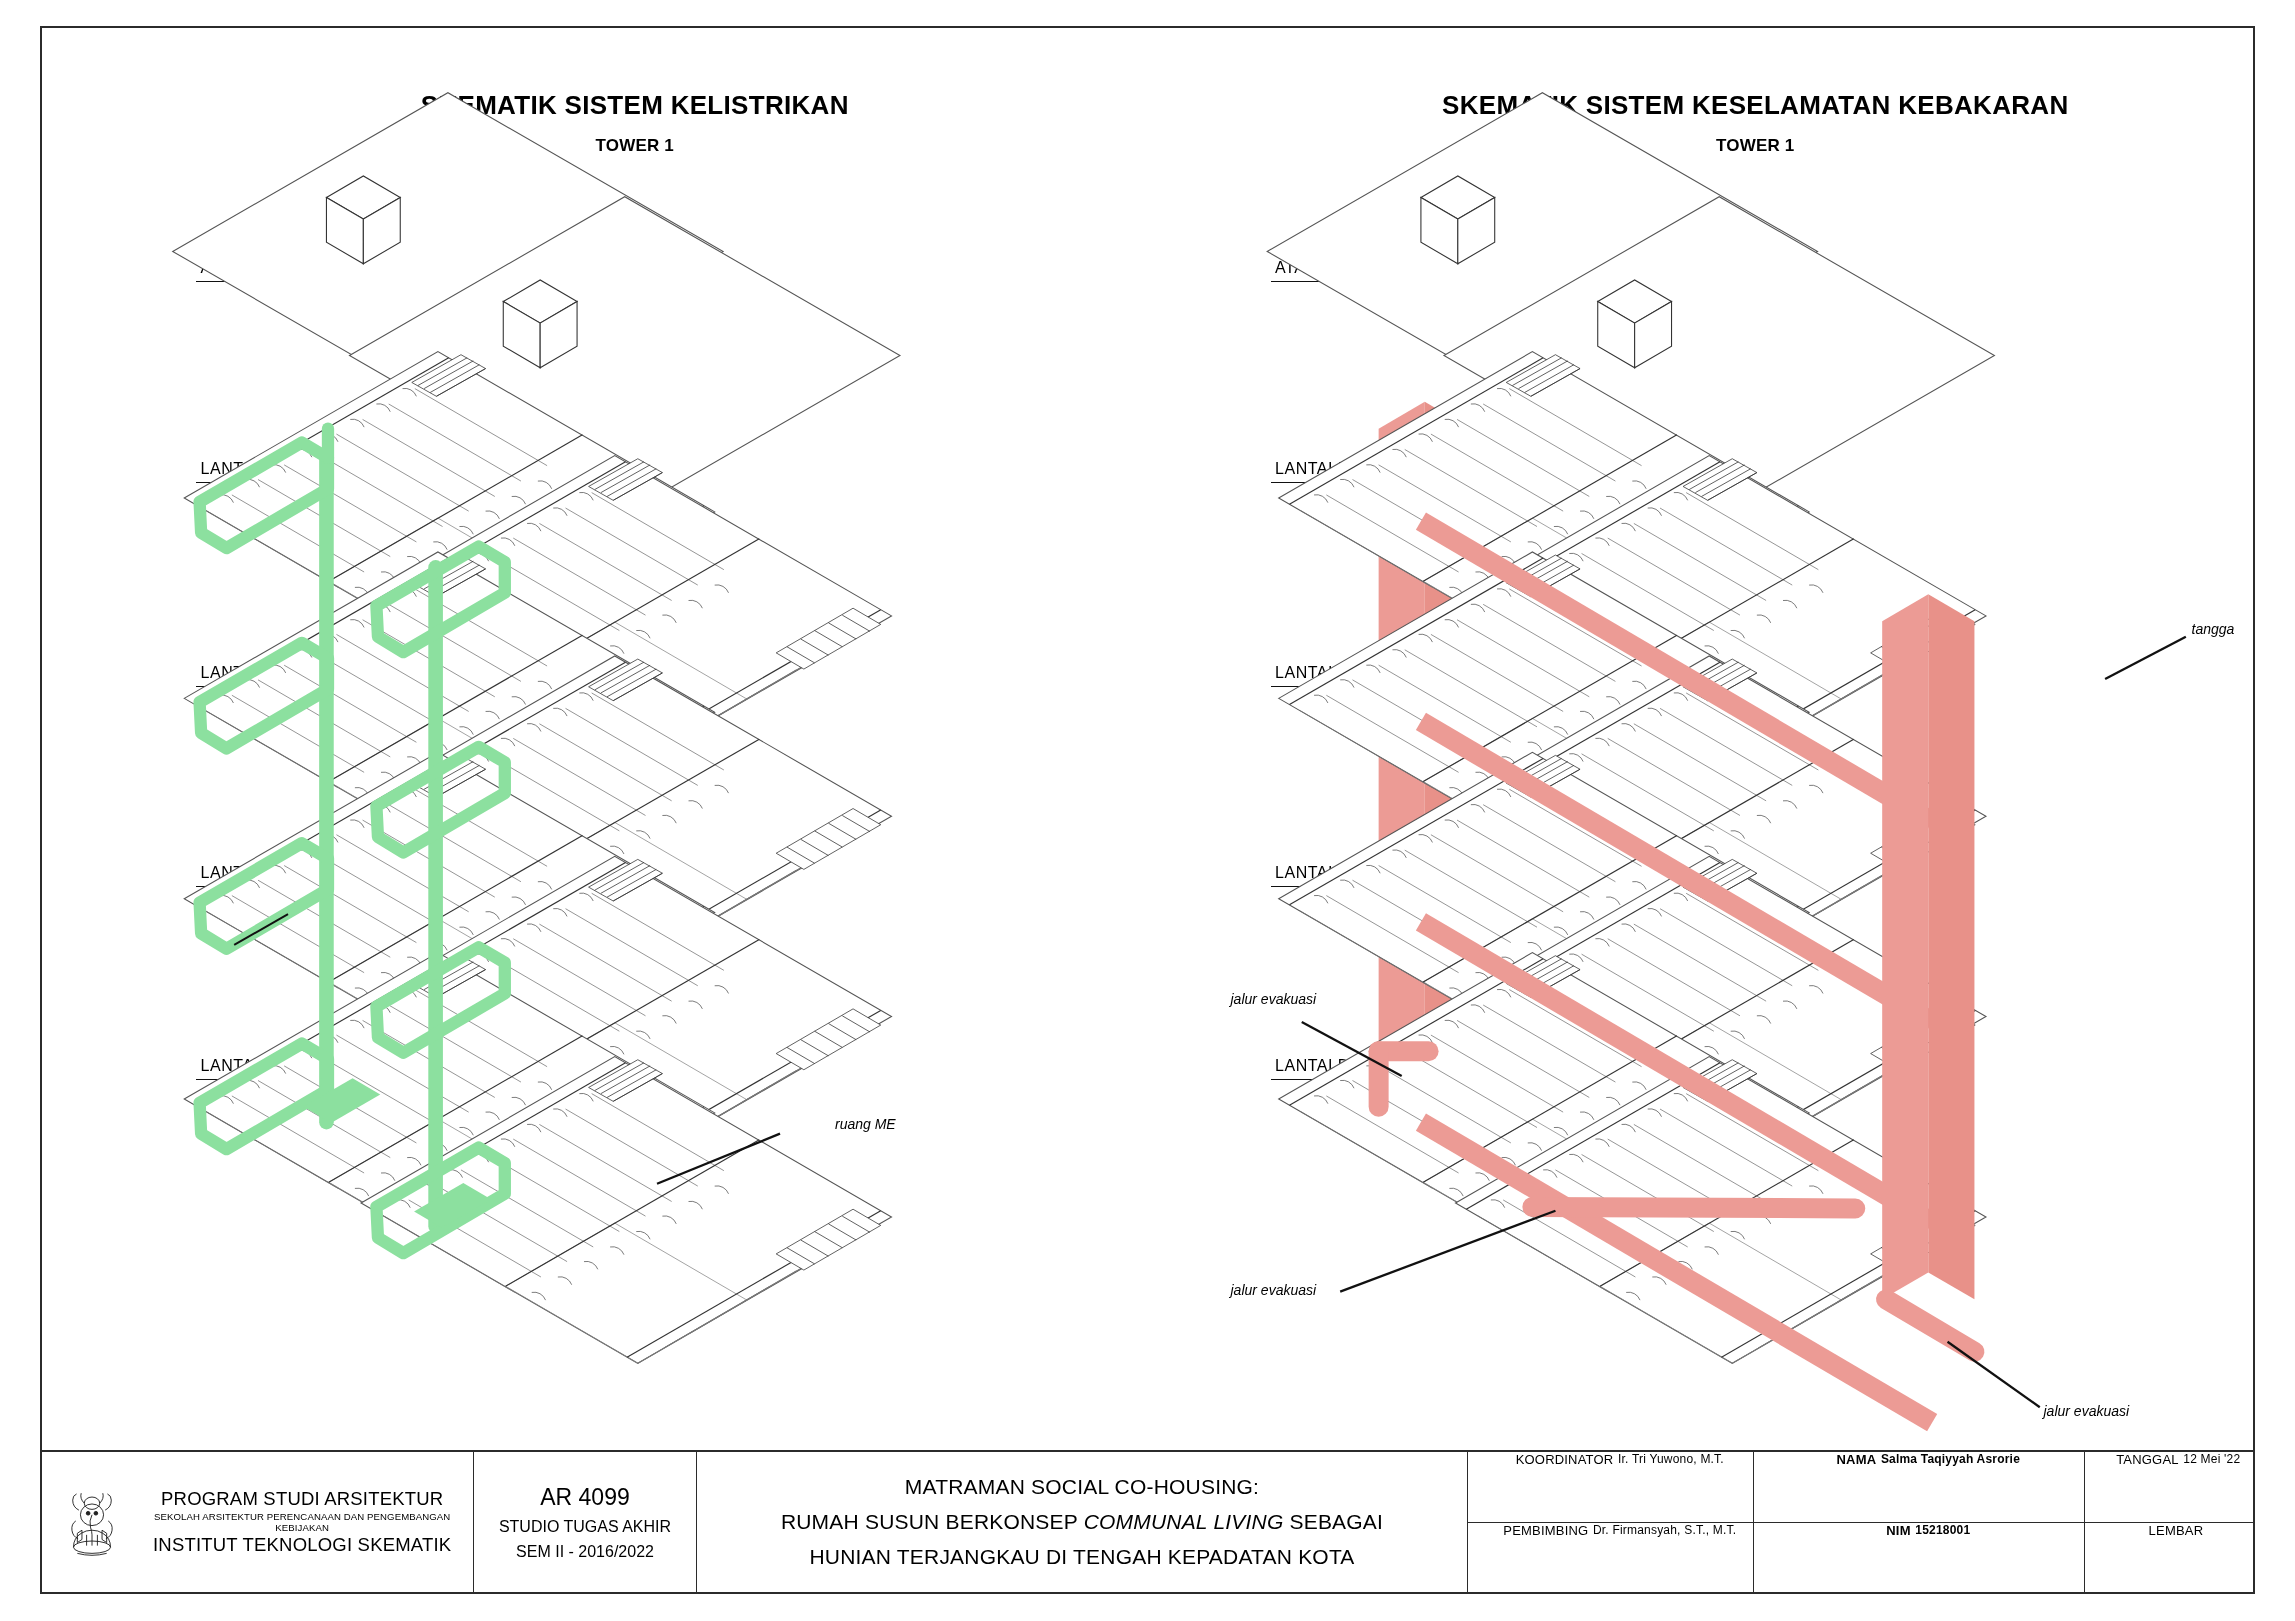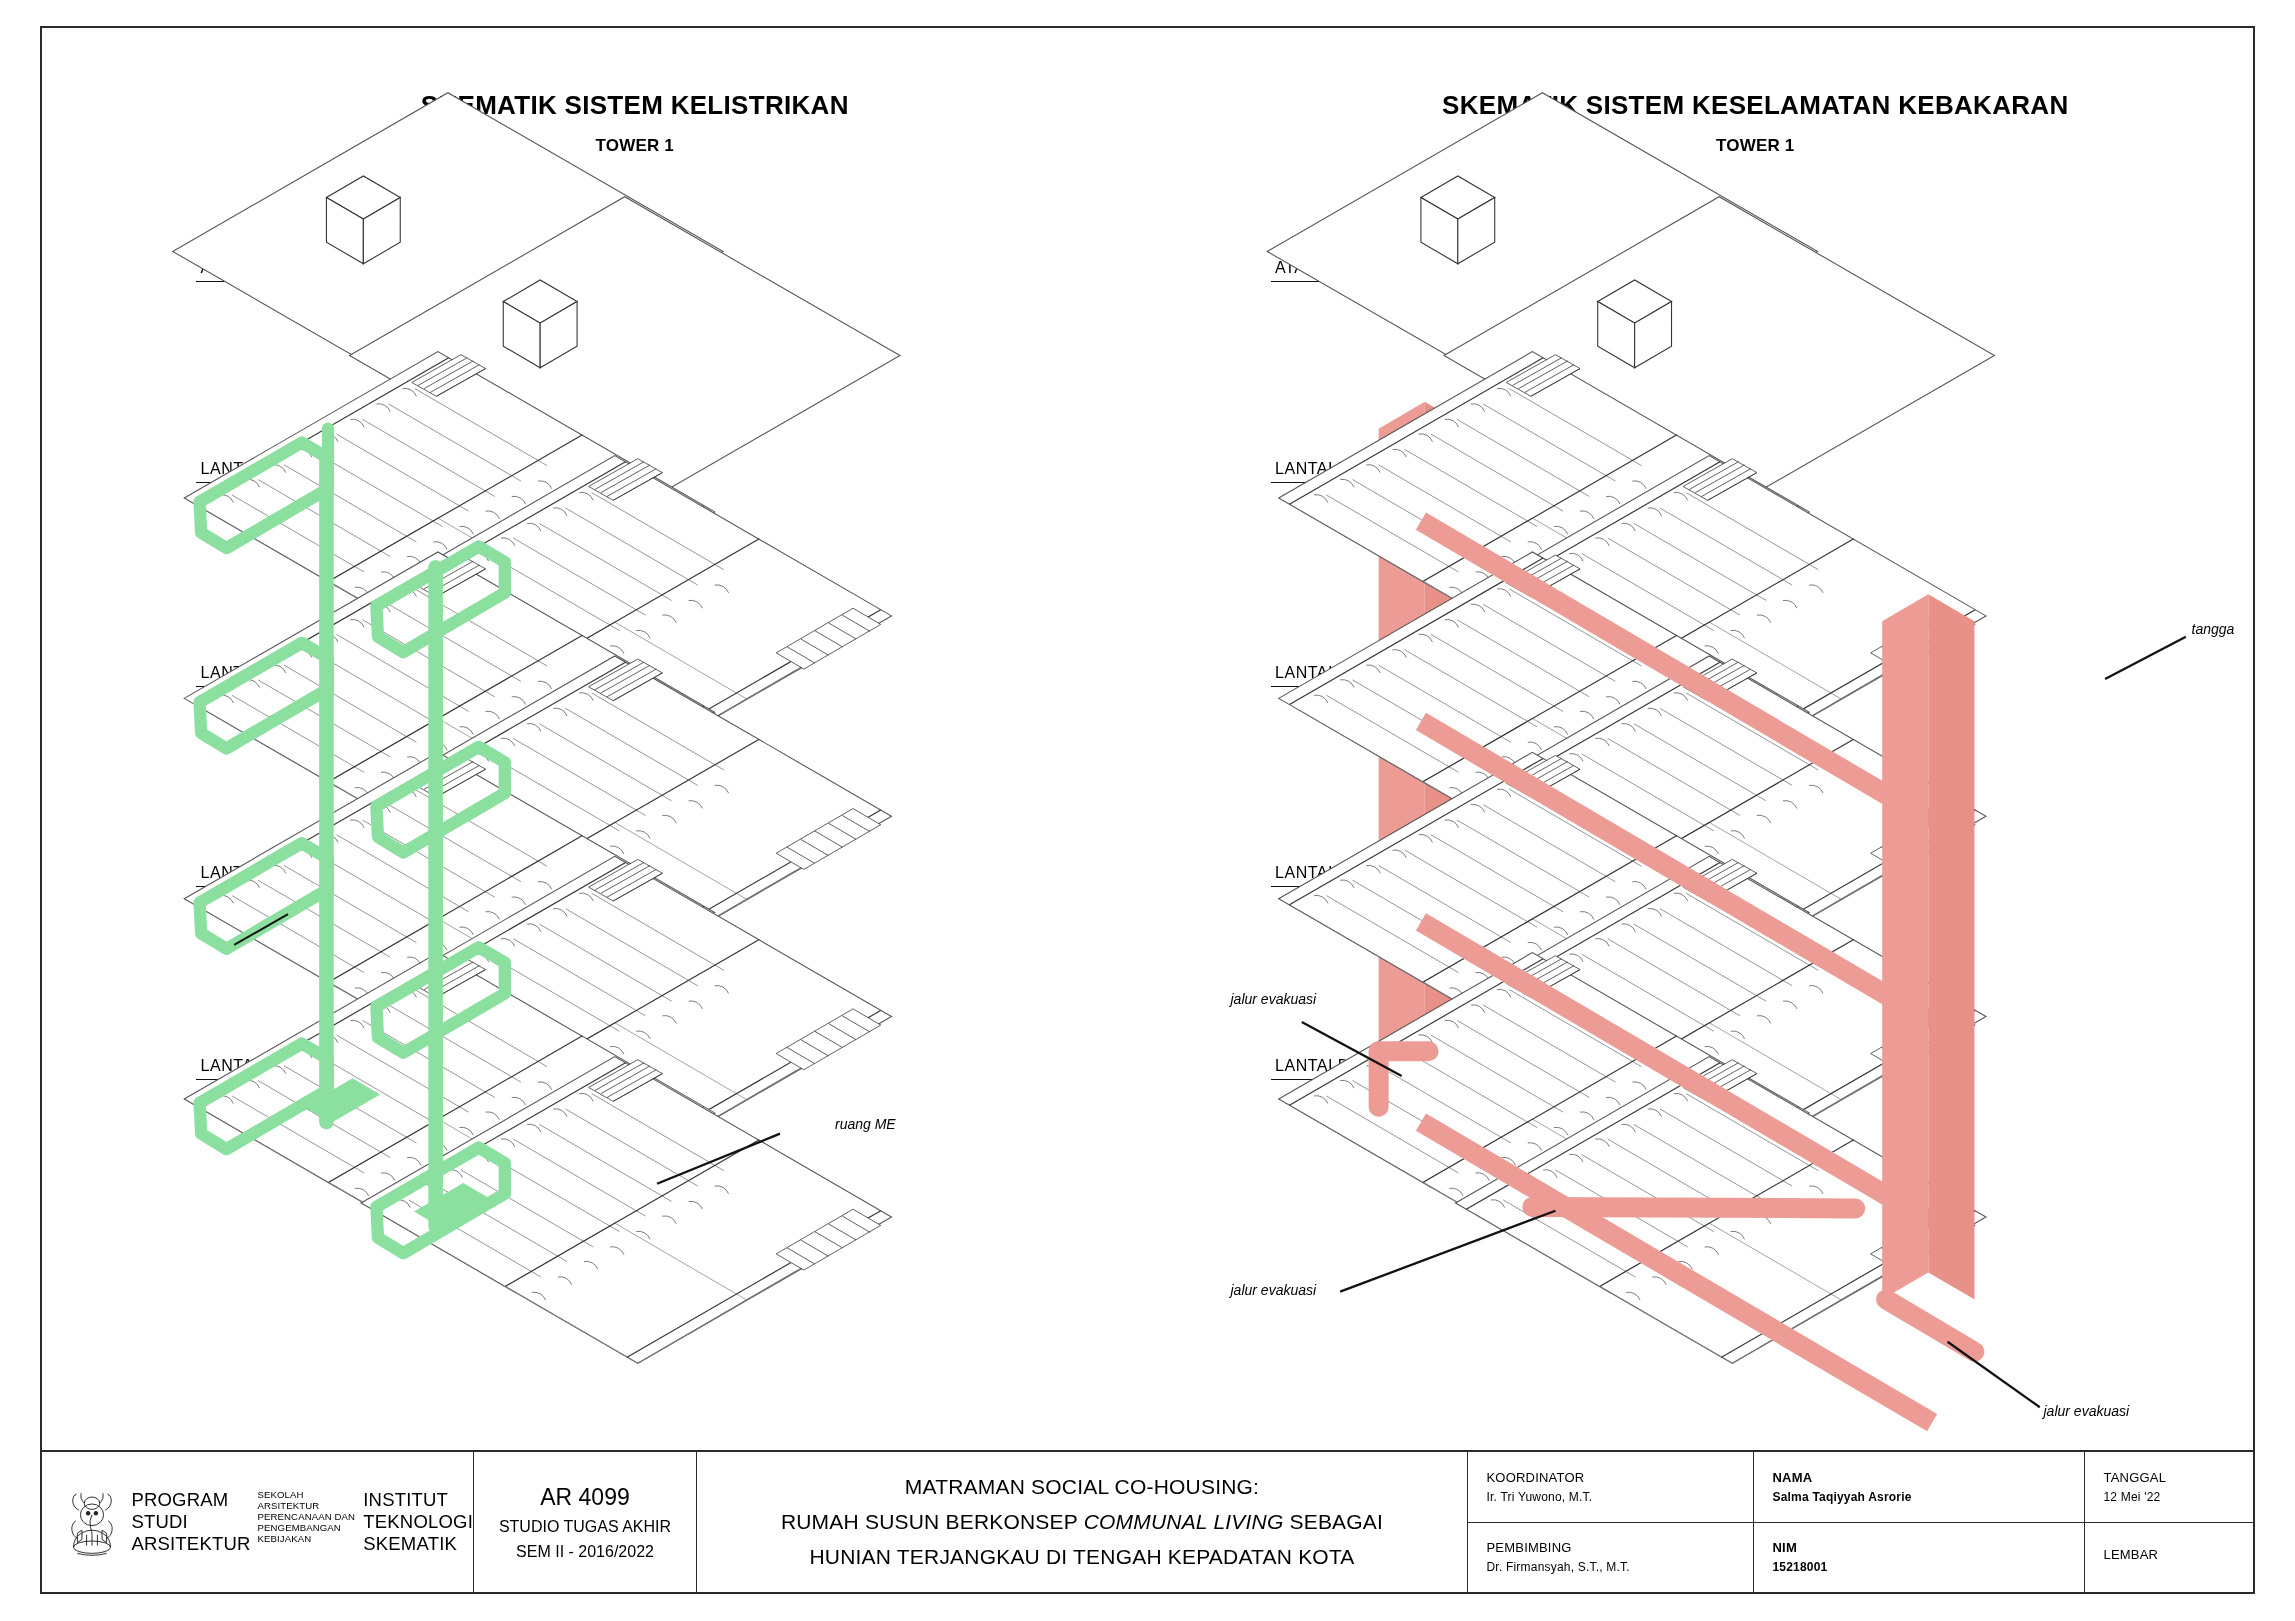--- a/index.html
+++ b/index.html
@@ -51,38 +51,38 @@
   
   #titleblock{
     position:absolute;left:0;bottom:0;width:100%;height:142px;
     border-top:2.3px solid #2b2b2b;box-sizing:border-box;display:flex;
   }
   .tb-cell{box-sizing:border-box;position:relative;}
   .tb-div{border-left:1.5px solid #2b2b2b;}
 
   #tb-institution{width:431px;display:flex;align-items:center;padding-left:26px;gap:15.4px;}
   .logo{width:48px;height:71px;flex:none;}
-  .inst-text{display:flex;flex-direction:row;justify-content:center;gap:7px;}
+  .inst-text{display:flex;flex-direction:column;justify-content:center;gap:1px;text-align:center;}
   .inst-1{font-size:18.5px;letter-spacing:0.2px;}
   .inst-2{font-size:9.6px;letter-spacing:0.1px;}
   .inst-3{font-size:18.5px;letter-spacing:0.2px;}
 
   #tb-course{width:223px;display:flex;flex-direction:column;align-items:center;justify-content:center;gap:7px;}
   .course-code{font-size:23px;}
   .course-name{font-size:16px;}
   .course-sem{font-size:16px;}
 
   #tb-project{flex:1;display:flex;flex-direction:column;align-items:center;justify-content:center;gap:11px;}
   .proj-line{font-size:21px;letter-spacing:0.2px;white-space:nowrap;}
   .proj-line em{font-style:italic;}
 
   #tb-people{width:786px;display:flex;flex-direction:column;}
   .people-row{flex:1;display:flex;}
   .people-row+.people-row{border-top:1.5px solid #2b2b2b;}
-  .people-cell{display:flex;flex-direction:column;justify-content:center;padding-left:18.5px;gap:4.6px;box-sizing:border-box;}
+  .people-cell{display:flex;flex-direction:row;justify-content:center;padding-left:18.5px;gap:4.6px;box-sizing:border-box;}
   .pc-role{width:285px;}
   .pc-name{width:331px;font-weight:bold;}
   .pc-date{flex:1;}
   .ph{font-size:13px;letter-spacing:0.2px;}
   .pv{font-size:12px;letter-spacing:0.2px;}
 </style>
 </head>
 <body>
 
 <div id="sheet">

